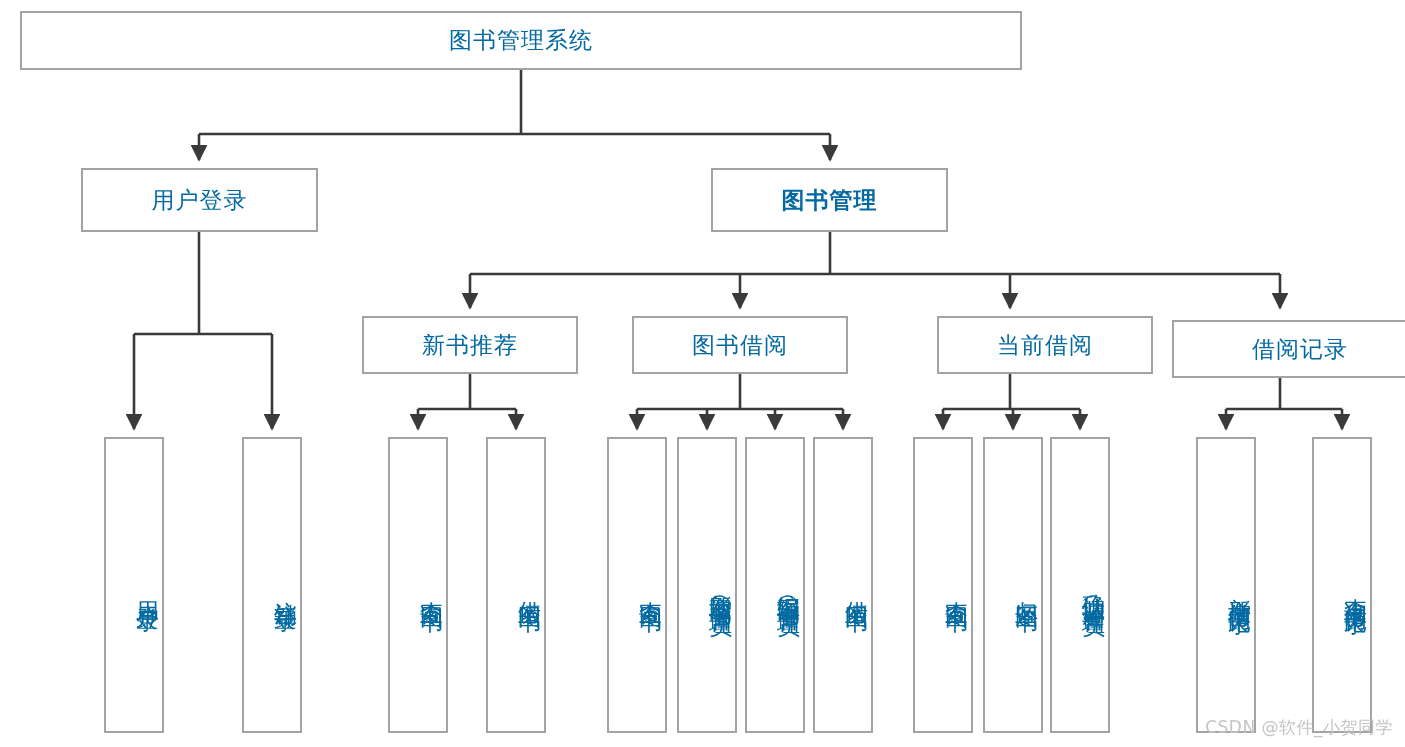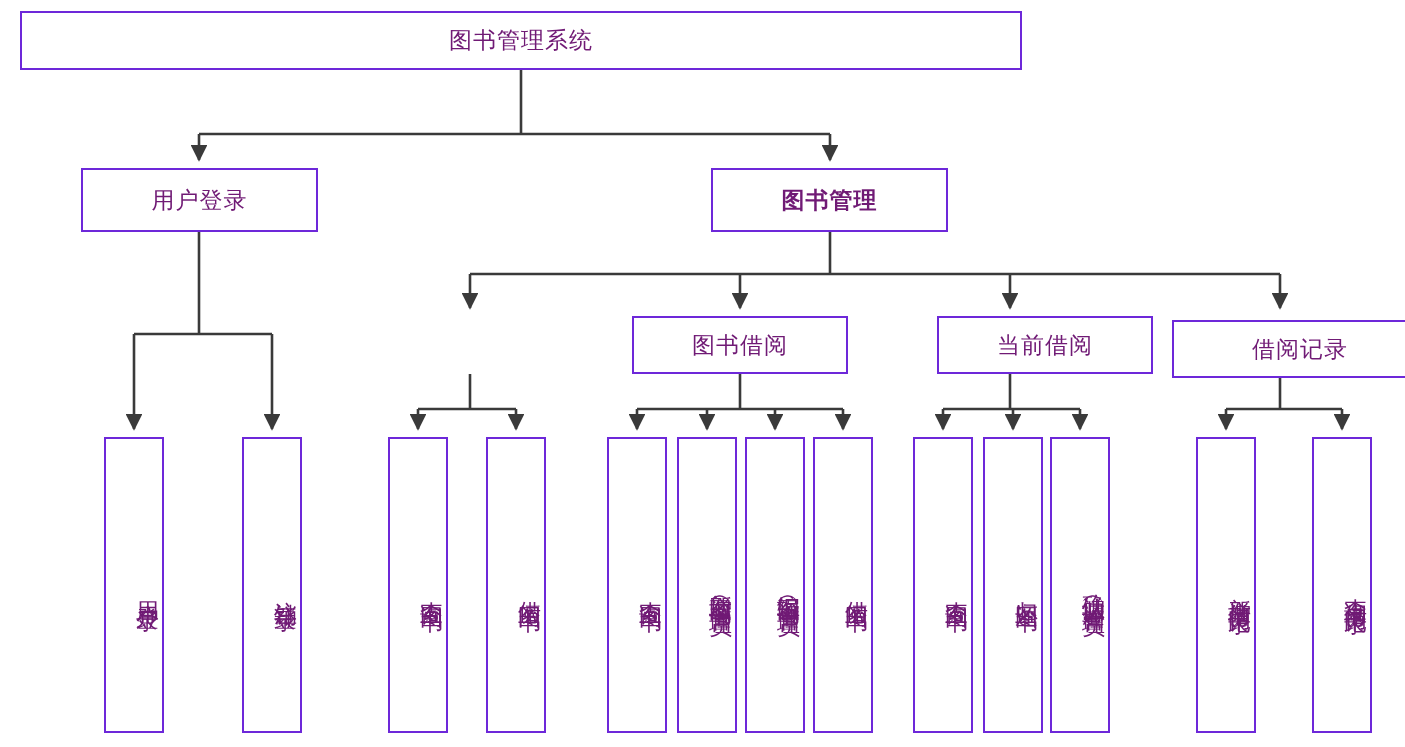--- a/index.html
+++ b/index.html
@@ -19,26 +19,26 @@
     background: #ffffff;
   }
   svg.connectors {
     position: absolute;
     left: 0; top: 0;
     width: 1405px; height: 747px;
     pointer-events: none;
   }
   .node {
     position: absolute;
-    border: 2px solid #6d28d9;
+    border: 2px solid #a3a3a3;
     background: #ffffff;
     display: flex;
     align-items: center;
     justify-content: center;
-    color: #701a75;
+    color: #0369a1;
   }
   .node.horizontal {
     font-size: 23px;
     line-height: 1.15;
     letter-spacing: 1px;
     white-space: nowrap;
   }
   .node.vertical {
     writing-mode: vertical-rl;
     text-orientation: upright;
@@ -124,20 +124,23 @@
     <span class="label">图书管理系统</span>
   </div>
 
   <div class="node horizontal" style="left:81px; top:168px; width:237px; height:64px;">
     <span class="label">用户登录</span>
   </div>
   <div class="node horizontal" style="left:711px; top:168px; width:237px; height:64px;font-weight:bold;">
     <span class="label">图书管理</span>
   </div>
 
+  <div class="node horizontal" style="left:362px; top:316px; width:216px; height:58px;">
+    <span class="label">新书推荐</span>
+  </div>
   <div class="node horizontal" style="left:632px; top:316px; width:216px; height:58px;">
     <span class="label">图书借阅</span>
   </div>
   <div class="node horizontal" style="left:902px; top:316px; width:216px; height:58px;margin-left:35px;">
     <span class="label">当前借阅</span>
   </div>
   <div class="node horizontal" style="left:1172px; top:320px; width:256px; height:58px;">
     <span class="label">借阅记录</span>
   </div>
 
@@ -174,14 +177,15 @@
   <div class="node vertical" style="left:1050px; top:437px; width:60px; height:296px;">
     <span class="label">确认归还（管理员）</span>
   </div>
   <div class="node vertical" style="left:1196px; top:437px; width:60px; height:296px;">
     <span class="label">新增借阅记录</span>
   </div>
   <div class="node vertical" style="left:1312px; top:437px; width:60px; height:296px;">
     <span class="label">查询借阅记录</span>
   </div>
 
+  <div id="watermark">CSDN @软件_小贺同学</div>
 
 </div>
 
 </body></html>

